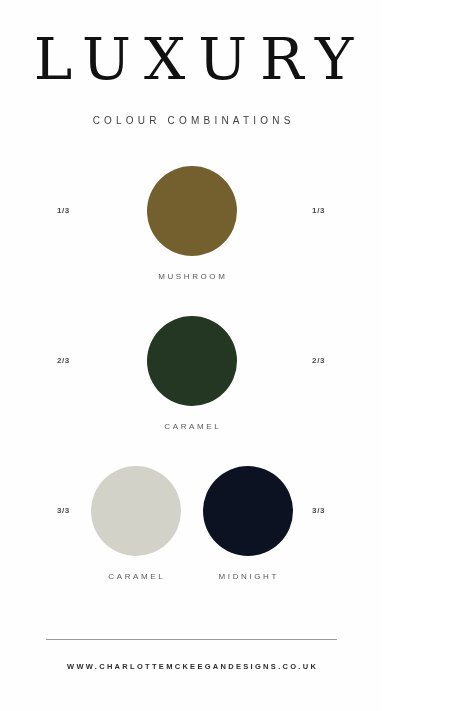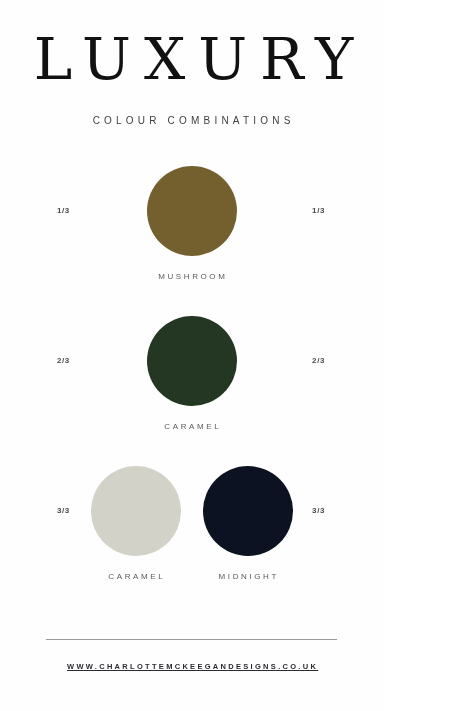--- a/index.html
+++ b/index.html
@@ -115,21 +115,20 @@
     margin: 0 46px 22px 46px;
   }
   .footer-url {
     text-align: center;
     font-size: 7.5px;
     font-weight: 700;
     font-family: "Liberation Sans", sans-serif;
     letter-spacing: 2.3px;
     text-indent: 2.3px;
     color: #2c2c30;
-    text-decoration: underline;
   }
 </style>
 </head>
 <body>
 
 <div class="poster" style="background: rgb(254, 254, 254);">
 
   <div class="header">
     <h1 class="poster-title" style="color: rgb(17, 17, 17);">LUXURY</h1>
     <div class="poster-subtitle">COLOUR COMBINATIONS</div>

